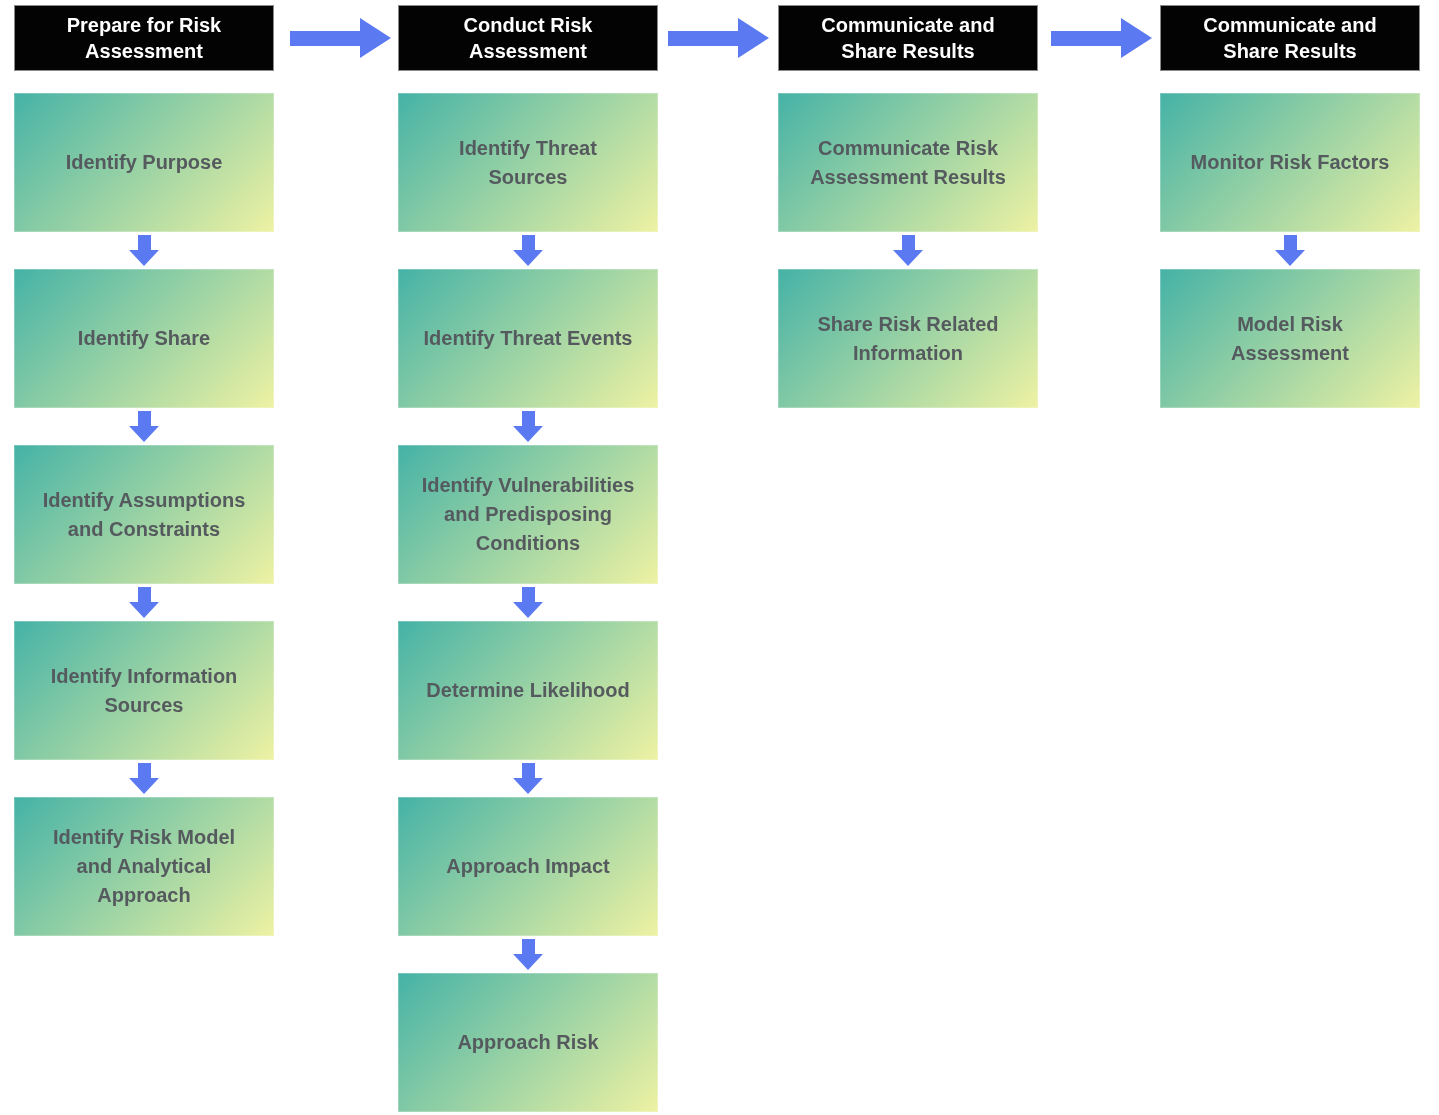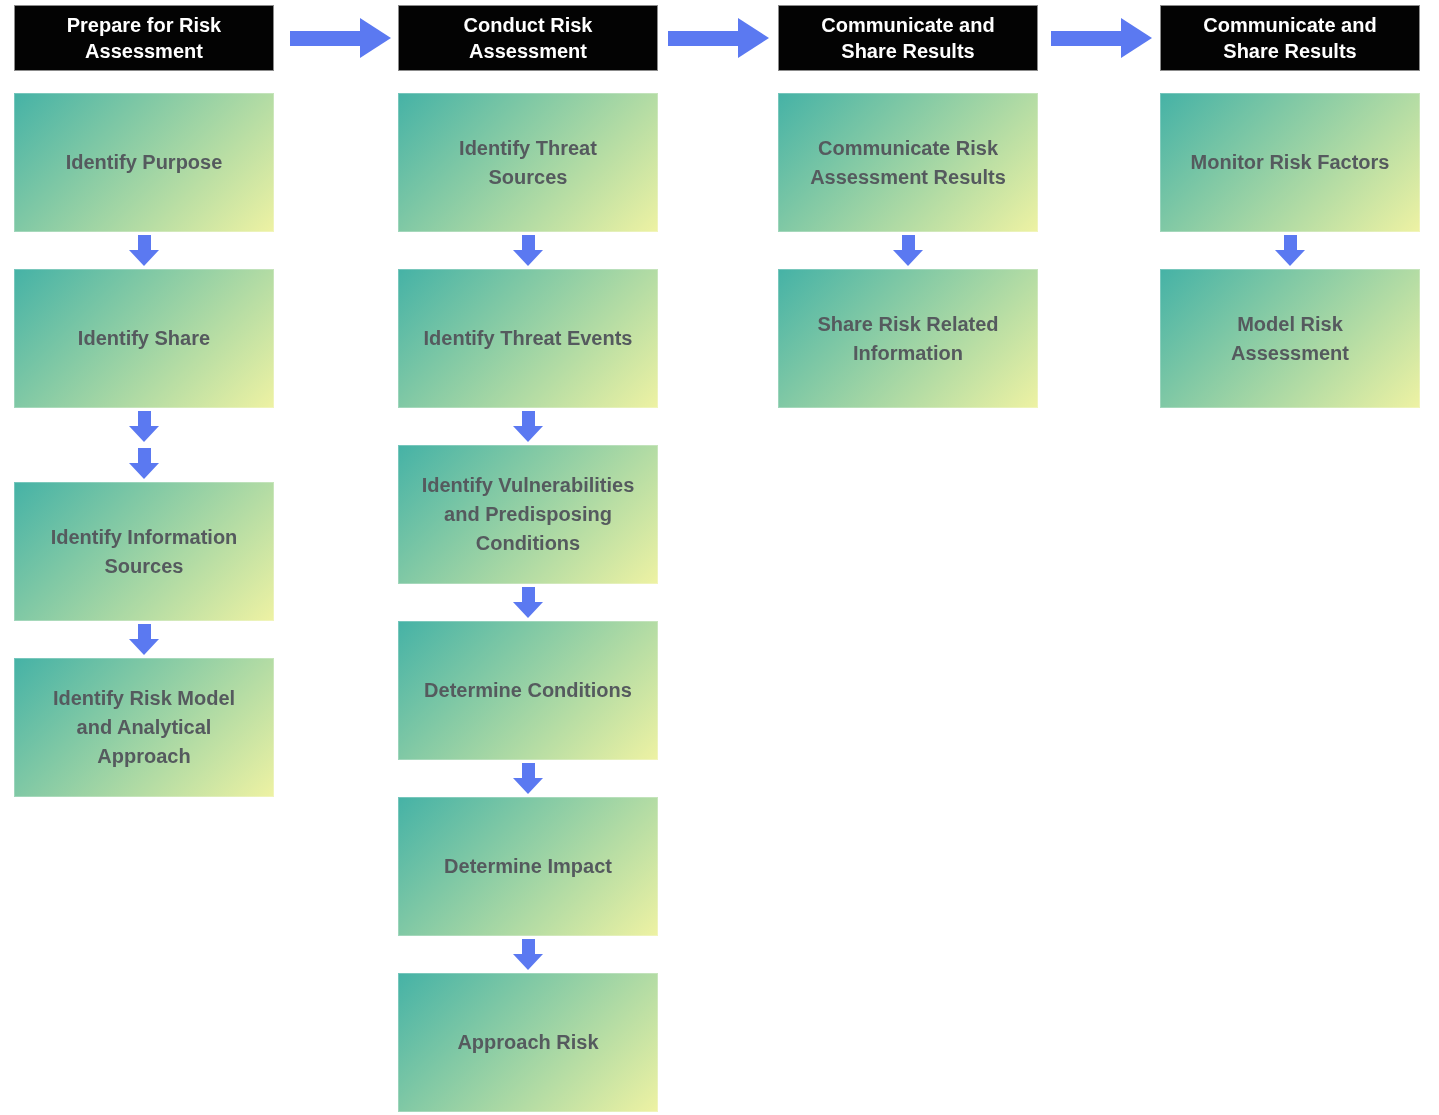--- a/index.html
+++ b/index.html
@@ -76,20 +76,24 @@
       <div class="v-stem"></div>
       <div class="v-head"></div>
     </div>
     <div class="step">
       <span class="label">Identify Share</span>
     </div>
     <div class="arrow-gap">
       <div class="v-stem"></div>
       <div class="v-head"></div>
     </div>
+    <div class="step">
+      <span class="label">Identify Assumptions
+and Constraints</span>
+    </div>
     <div class="arrow-gap">
       <div class="v-stem"></div>
       <div class="v-head"></div>
     </div>
     <div class="step">
       <span class="label">Identify Information
 Sources</span>
     </div>
     <div class="arrow-gap">
       <div class="v-stem"></div>
@@ -125,28 +129,28 @@
     <div class="step">
       <span class="label">Identify Vulnerabilities
 and Predisposing
 Conditions</span>
     </div>
     <div class="arrow-gap">
       <div class="v-stem"></div>
       <div class="v-head"></div>
     </div>
     <div class="step">
-      <span class="label">Determine Conditions</span>
-    </div>
-    <div class="arrow-gap">
-      <div class="v-stem"></div>
-      <div class="v-head"></div>
-    </div>
-    <div class="step">
-      <span class="label">Determine Impact</span>
+      <span class="label">Determine Likelihood</span>
+    </div>
+    <div class="arrow-gap">
+      <div class="v-stem"></div>
+      <div class="v-head"></div>
+    </div>
+    <div class="step">
+      <span class="label">Approach Impact</span>
     </div>
     <div class="arrow-gap">
       <div class="v-stem"></div>
       <div class="v-head"></div>
     </div>
     <div class="step">
       <span class="label">Approach Risk</span>
     </div>
   </div>
 

